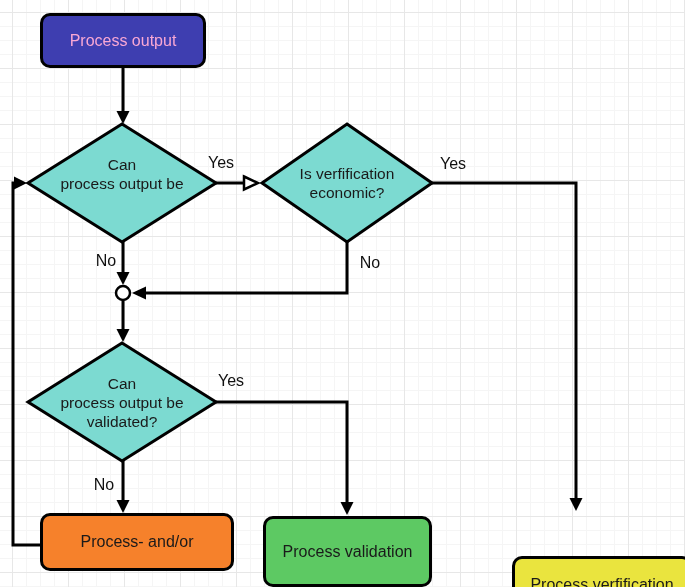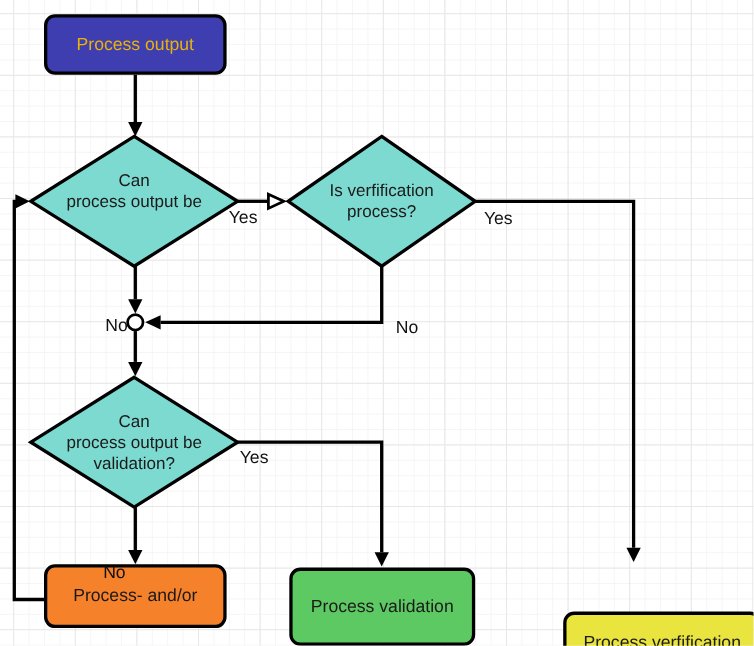--- a/index.html
+++ b/index.html
@@ -24,35 +24,35 @@
   .node{
     position:absolute;
     box-sizing:border-box;
     border:3px solid #000;
     border-radius:10px;
     display:flex;flex-direction:column;
     align-items:center;justify-content:center;
     text-align:center;
     font-size:16px;line-height:20px;color:#1a1a1a;
   }
-  .node-start{left:40px;top:13px;width:166px;height:55px;background:#3e3eb0;color:#eab308;}
-  .node-redesign{left:40px;top:513px;width:166px;height:58px;background:#f6812b;}
+  .node-start{left:40px;top:13px;width:166px;height:55px;background:#3e3eb0;color:#f9a8d4;}
+  .node-redesign{left:40px;top:513px;width:194px;height:58px;background:#f6812b;}
   .node-validation{left:263px;top:516px;width:169px;height:71px;background:#5dc963;}
   .node-vercontrol{left:512px;top:512px;width:180px;height:58px;background:#eae43e;margin-top:44px;}
   .diamond-text{
     position:absolute;width:180px;
     text-align:center;color:#1a1a1a;
     font-size:15.5px;line-height:19px;
   }
   .dt-verify{left:32px;top:155px;}
   .dt-economic{left:257px;top:164px;}
   .dt-validate{left:32px;top:374px;}
   .edge-label{
     position:absolute;width:40px;text-align:center;
-    font-size:16px;color:#111;margin-top:36px;
+    font-size:16px;color:#111;
   }
   .lbl-verify-yes{left:201px;top:154px;}
   .lbl-economic-yes{left:433px;top:155px;}
   .lbl-validate-yes{left:211px;top:372px;}
   .lbl-verify-no{left:86px;top:252px;}
   .lbl-economic-no{left:350px;top:254px;}
   .lbl-validate-no{left:84px;top:476px;}
   .line{display:block;}
 </style>
 </head>
@@ -110,27 +110,27 @@
     <span class="line">Process verfification</span>
   </div>
 
   <div class="diamond-text dt-verify">
     <span class="line">Can</span>
     <span class="line">process output be</span>
   </div>
 
   <div class="diamond-text dt-economic">
     <span class="line">Is verfification</span>
-    <span class="line">process?</span>
+    <span class="line">economic?</span>
   </div>
 
   <div class="diamond-text dt-validate">
     <span class="line">Can</span>
     <span class="line">process output be</span>
-    <span class="line">validation?</span>
+    <span class="line">validated?</span>
   </div>
 
   <div class="edge-label lbl-verify-yes">Yes</div>
   <div class="edge-label lbl-economic-yes">Yes</div>
   <div class="edge-label lbl-verify-no">No</div>
   <div class="edge-label lbl-economic-no">No</div>
   <div class="edge-label lbl-validate-yes">Yes</div>
   <div class="edge-label lbl-validate-no">No</div>
 
 </div>

